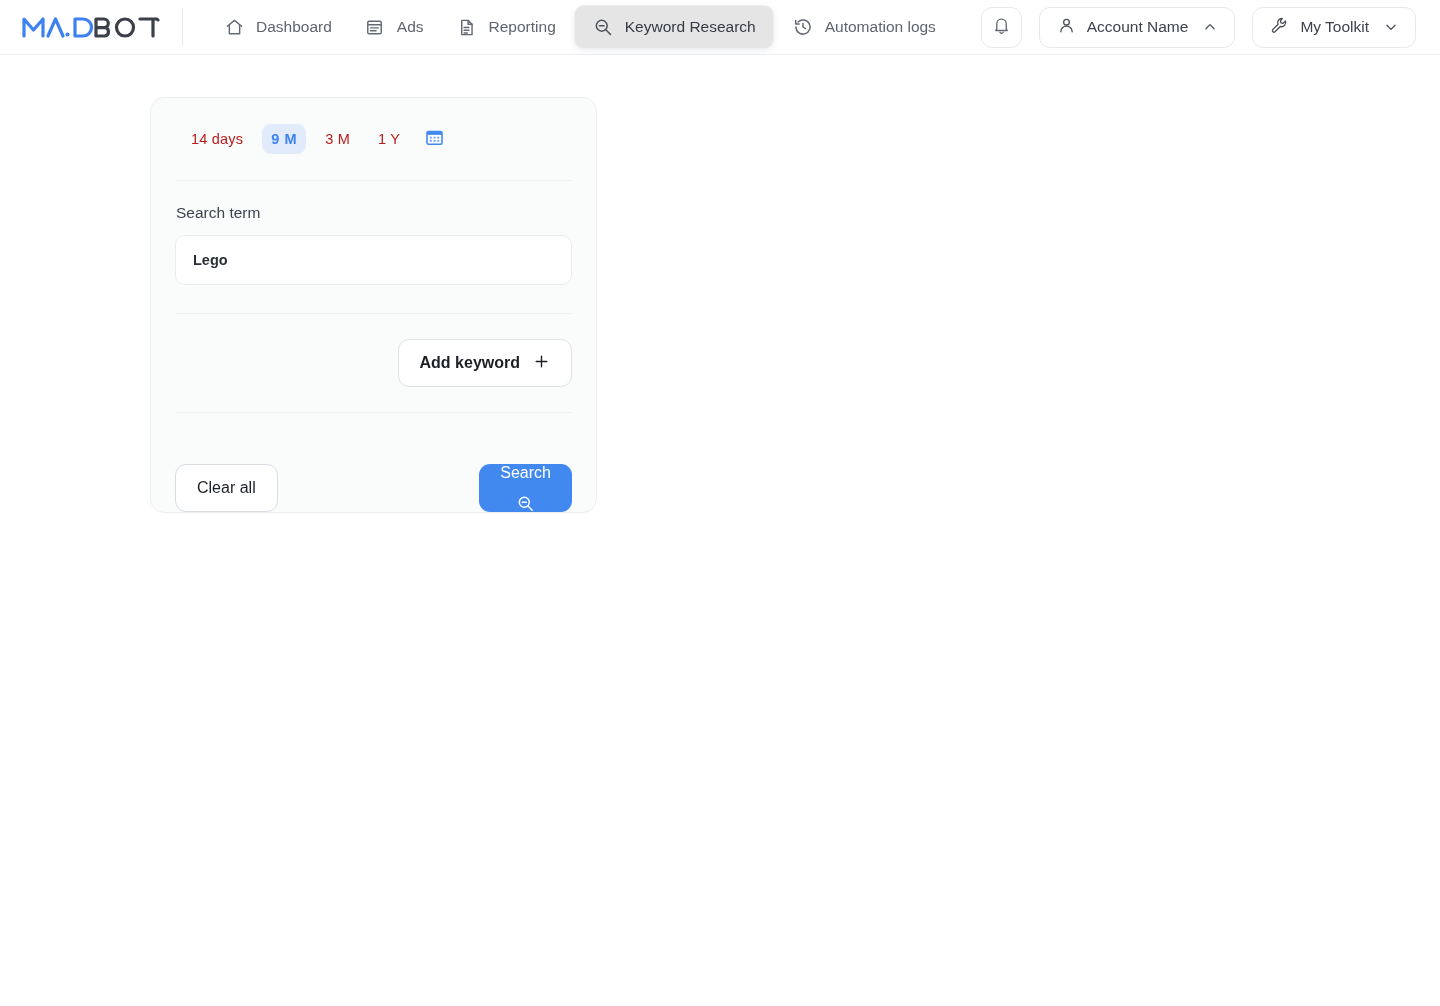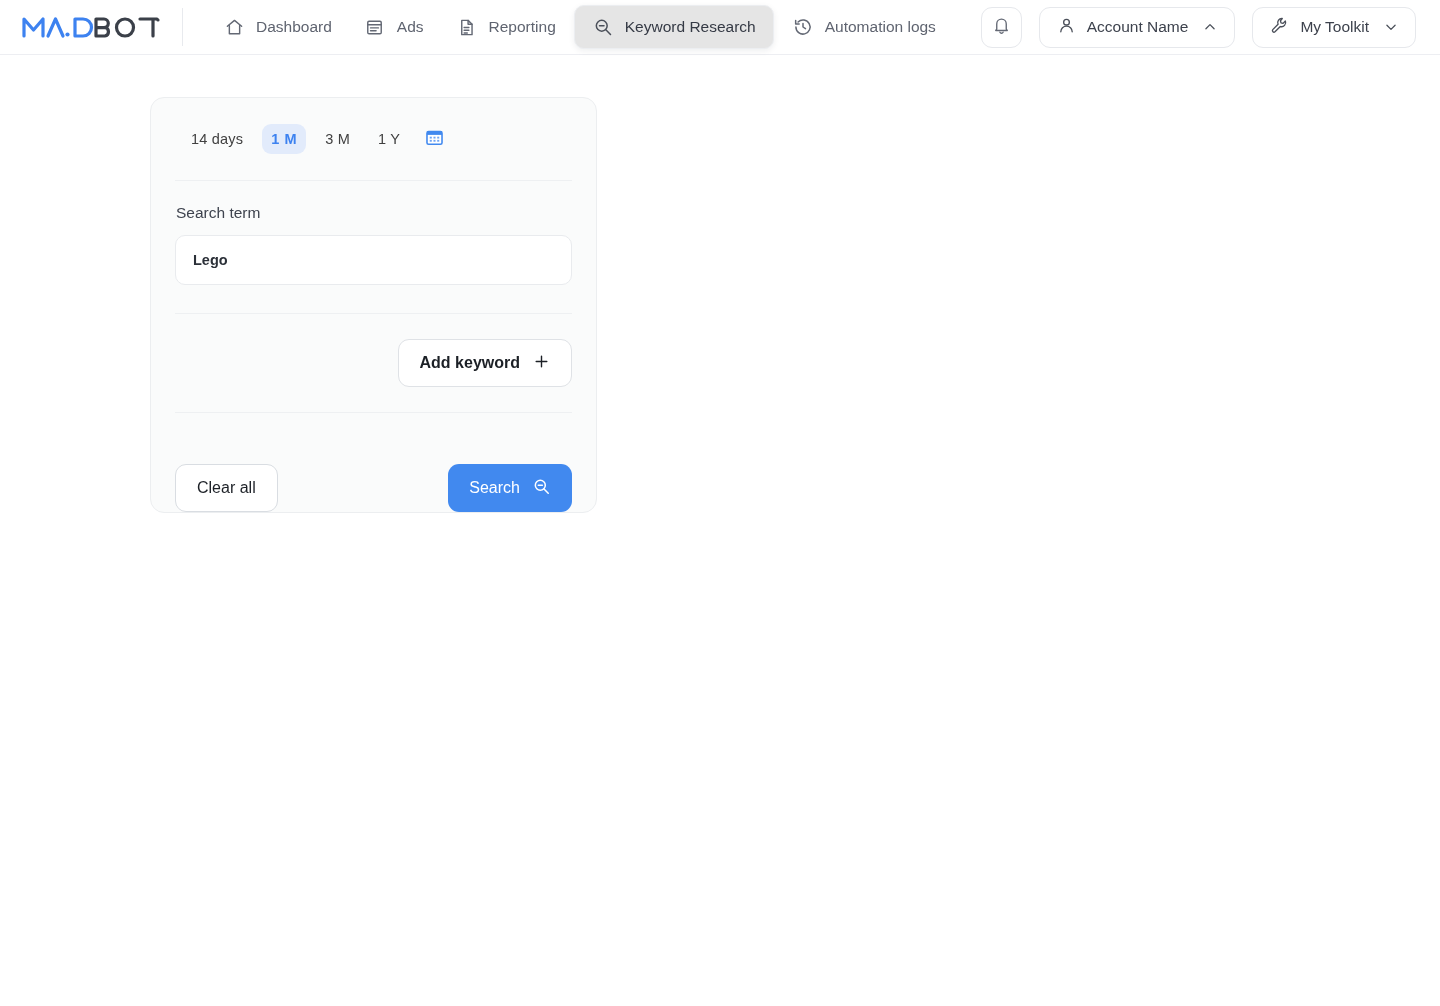--- a/index.html
+++ b/index.html
@@ -119,21 +119,21 @@
 
   .row-range {
     display: flex;
     align-items: center;
     gap: 10px;
     height: 82px;
     padding-left: 7px;
   }
 
   .range-opt {
-    color: #404040;
+    color: #b91c1c;
     font-size: 14.5px;
     letter-spacing: 0.2px;
     padding: 7px 9px;
     border-radius: 9px;
     cursor: pointer;
     white-space: nowrap;
   }
   .range-opt.active {
     background: #e2ebfb;
     color: #3d82f0;
@@ -215,20 +215,21 @@
     border: none;
     border-radius: 11px;
     background: #4189ef;
     color: #ffffff;
     cursor: pointer;
     font-size: 16px;
     display: flex;
     align-items: center;
     gap: 12px;
     font-family: "Liberation Sans", sans-serif;
+    flex-direction: column;
   }
 </style>
 </head>
 <body>
 
 <div class="header">
 
   <div class="logo">
     <svg width="138" height="26" viewBox="0 0 138 26" fill="none" aria-hidden="true">
 
@@ -350,21 +351,21 @@
 
   </div>
 </div>
 
 <div class="main">
 
   <div class="card">
 
     <div class="row-range">
       <div class="range-opt">14 days</div>
-      <div class="range-opt active">1 M</div>
+      <div class="range-opt active">9 M</div>
       <div class="range-opt">3 M</div>
       <div class="range-opt">1 Y</div>
       <div class="cal-btn">
         <span>
           <svg width="19" height="19" viewBox="0 0 24 24" fill="none">
             <rect x="2.5" y="4.5" width="19" height="16" rx="2" fill="#ffffff" stroke="#4189ef" stroke-width="2"></rect>
             <rect x="2.5" y="4.5" width="19" height="4.2" fill="#4189ef"></rect>
             <rect x="6" y="11" width="2.6" height="2.3" fill="#6ea4f4"></rect>
             <rect x="10.7" y="11" width="2.6" height="2.3" fill="#6ea4f4"></rect>
             <rect x="15.4" y="11" width="2.6" height="2.3" fill="#6ea4f4"></rect>

